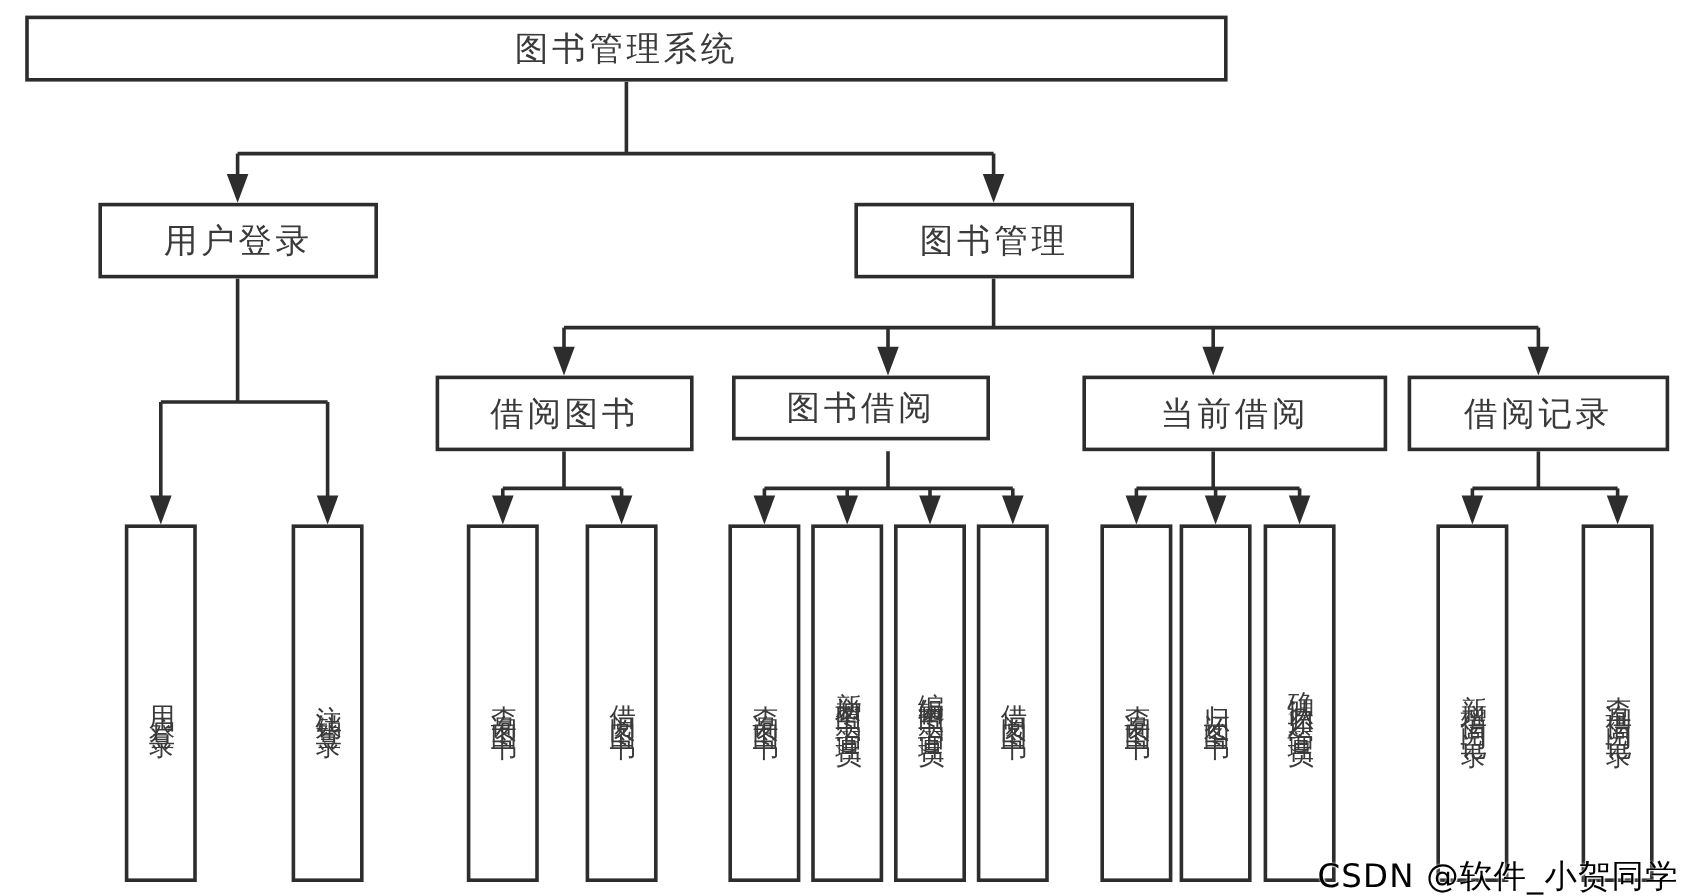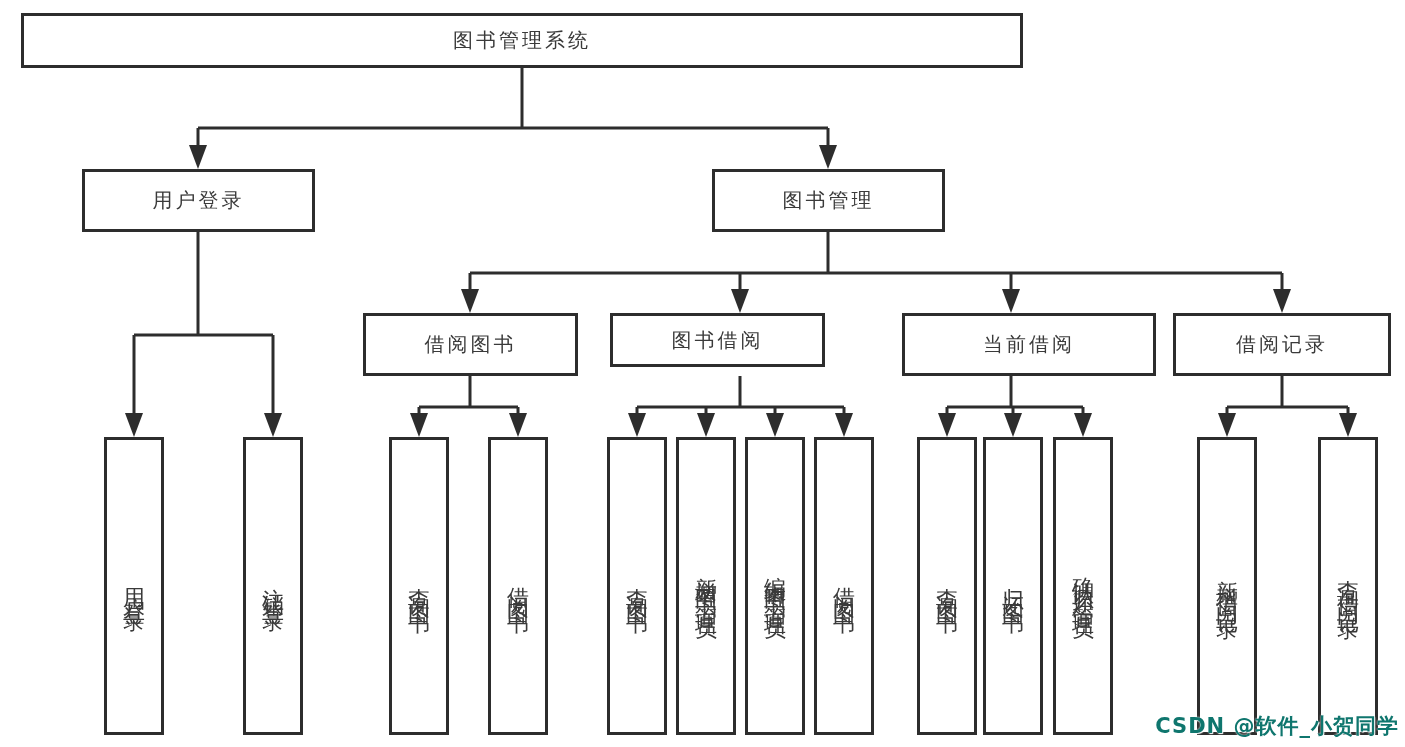--- a/index.html
+++ b/index.html
@@ -14,37 +14,36 @@
   #connectors line{stroke:#2d2d2d;stroke-width:3;}
   #connectors polygon{fill:#2d2d2d;}
   .node{
     position:absolute;
     box-sizing:border-box;
     border:3px solid #2d2d2d;
     background:#ffffff;
     display:flex;align-items:center;justify-content:center;
     color:#3a3a3a;
   }
-  .h{font-size:20px;letter-spacing:3px;white-space:nowrap;}
+  .h{font-size:28px;letter-spacing:3px;white-space:nowrap;}
   .v{
     writing-mode:vertical-rl;
     text-orientation:mixed;
     font-size:22px;
     letter-spacing:8px;
     line-height:1;
   }
   #watermark{
     position:absolute;
     right:6px;top:712px;
-    font-size:21px;
-    color:#0f766e;
+    font-size:27px;
+    color:#000000;
     letter-spacing:1px;
     text-shadow:0 0 2px #ffffff,1px 1px 1px #ffffff;
     white-space:nowrap;
-    font-weight:bold;
   }
 </style>
 </head>
 <body>
 
 <div id="canvas">
 
   <svg id="connectors" viewBox="0 0 1405 747" xmlns="http://www.w3.org/2000/svg">
 
     <g>

